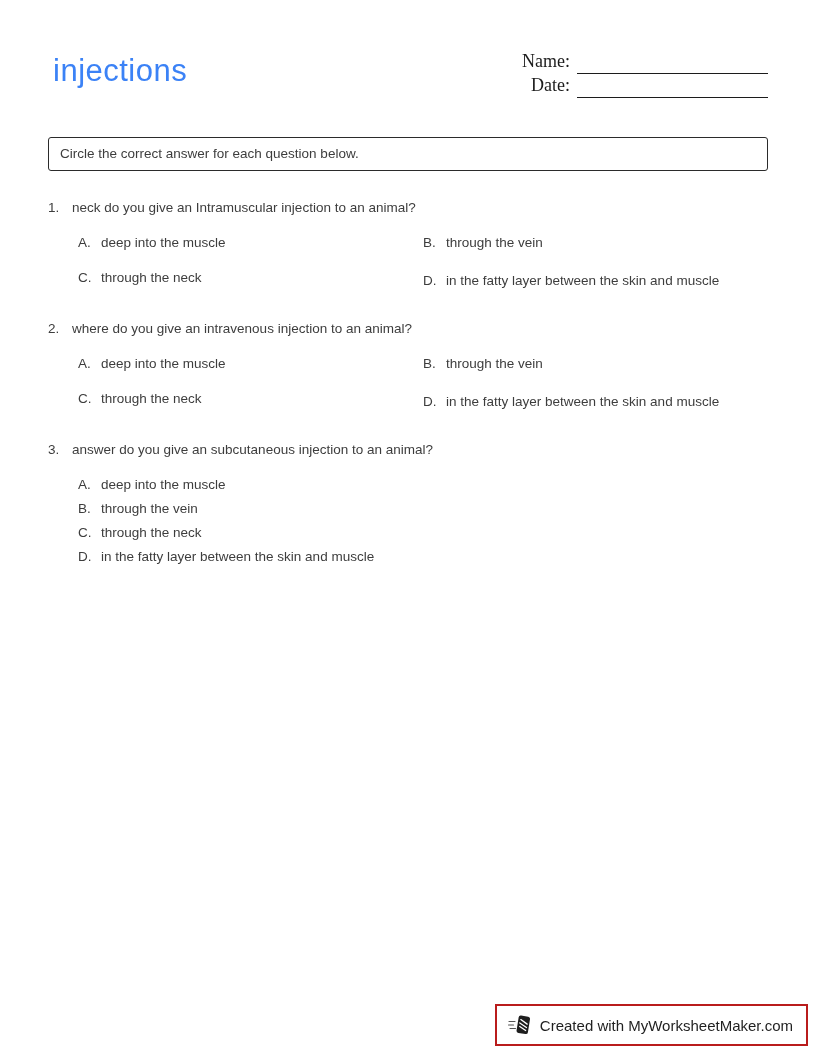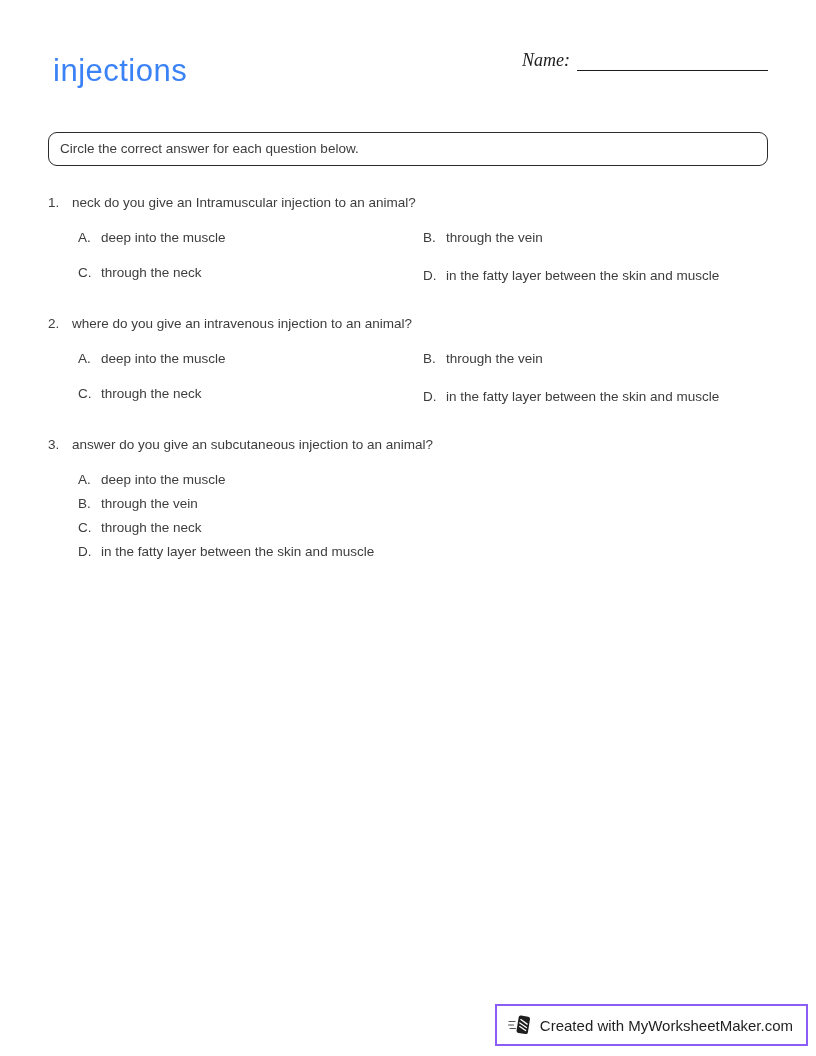--- a/index.html
+++ b/index.html
@@ -31,44 +31,43 @@
     font-size: 31px;
     font-weight: 400;
     color: #3b82f6;
     line-height: 1.05;
     margin: 5px;
     letter-spacing: 0.5px;
   }
   .fields { display: flex; flex-direction: column; align-items: flex-end; }
   .field-row {
     display: flex;
-    align-items: center;
+    align-items: flex-end;
     margin-bottom: 0;
     height: 24px;
-    font-style: italic;
   }
   .field-label {
     font-family: "Liberation Serif", "DejaVu Serif", serif;
     font-size: 18px;
     color: #1c1c1c;
     line-height: 1.1;
     padding-bottom: 2px;
   }
   .field-line {
     width: 191px;
     height: 18px;
     margin-left: 7px;
     border-bottom: 1.5px solid #1c1c1c;
   }
 
   
   .instruction-box {
     margin-top: 39px;
     border: 1px solid #2b2b2b;
-    border-radius: 9px;
+    border-radius: 3px;
     padding: 8px 11px 9px 11px;
     font-size: 13.5px;
     color: #3d3d3d;
   }
 
   
   .question { margin-top: 29px; font-size: 13.5px; }
   .question + .question { margin-top: 33px; }
   .q-line { display: flex; }
   .q-number { width: 24px; flex: none; }
@@ -90,38 +89,42 @@
   .opt-letter { width: 23px; flex: none; }
   .opt-text { flex: 1; padding-right: 2px; }
 
   
   .footer-badge {
     position: absolute;
     right: 8px;
     bottom: 10px;
     display: flex;
     align-items: center;
-    border: 2px solid #8b5cf6;
+    border: 2px solid #b91c1c;
     background: #ffffff;
     padding: 7px 13px 7px 11px;
     font-size: 15px;
     color: #1f1f1f;
   }
   .badge-icon { width: 24px; height: 24px; margin-right: 8px; flex: none; }
 </style>
 </head>
 <body>
 
 <div class="page">
 
   <div class="header">
     <h1 class="worksheet-title">injections</h1>
     <div class="fields">
       <div class="field-row">
         <span class="field-label">Name:</span>
+        <span class="field-line"></span>
+      </div>
+      <div class="field-row">
+        <span class="field-label">Date:</span>
         <span class="field-line"></span>
       </div>
     </div>
   </div>
 
   <div class="instruction-box">
     <span>Circle the correct answer for each question below.</span>
   </div>
 
   <div class="question">

